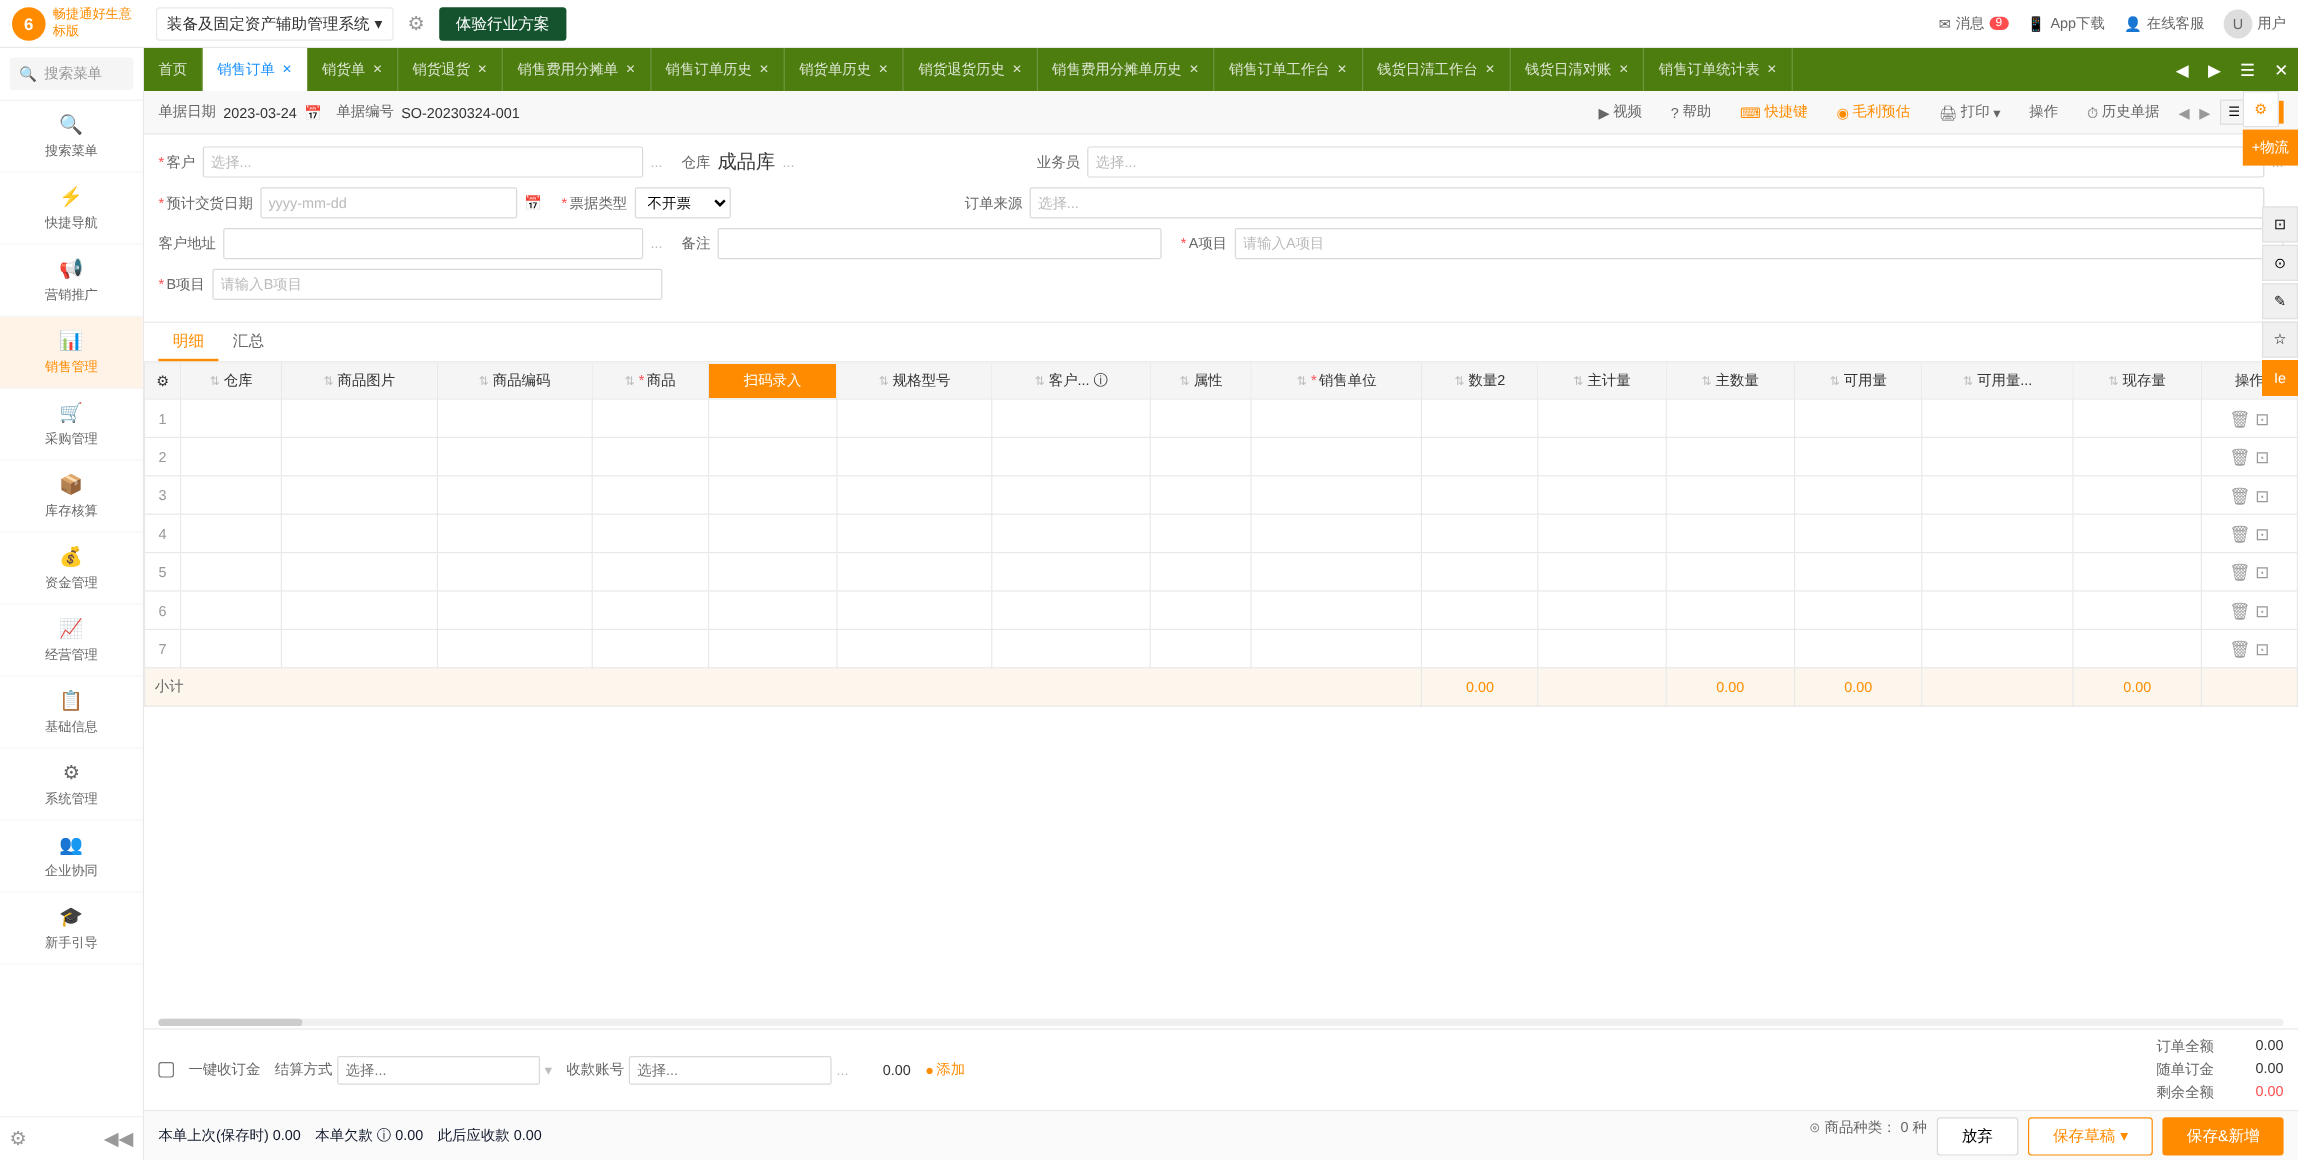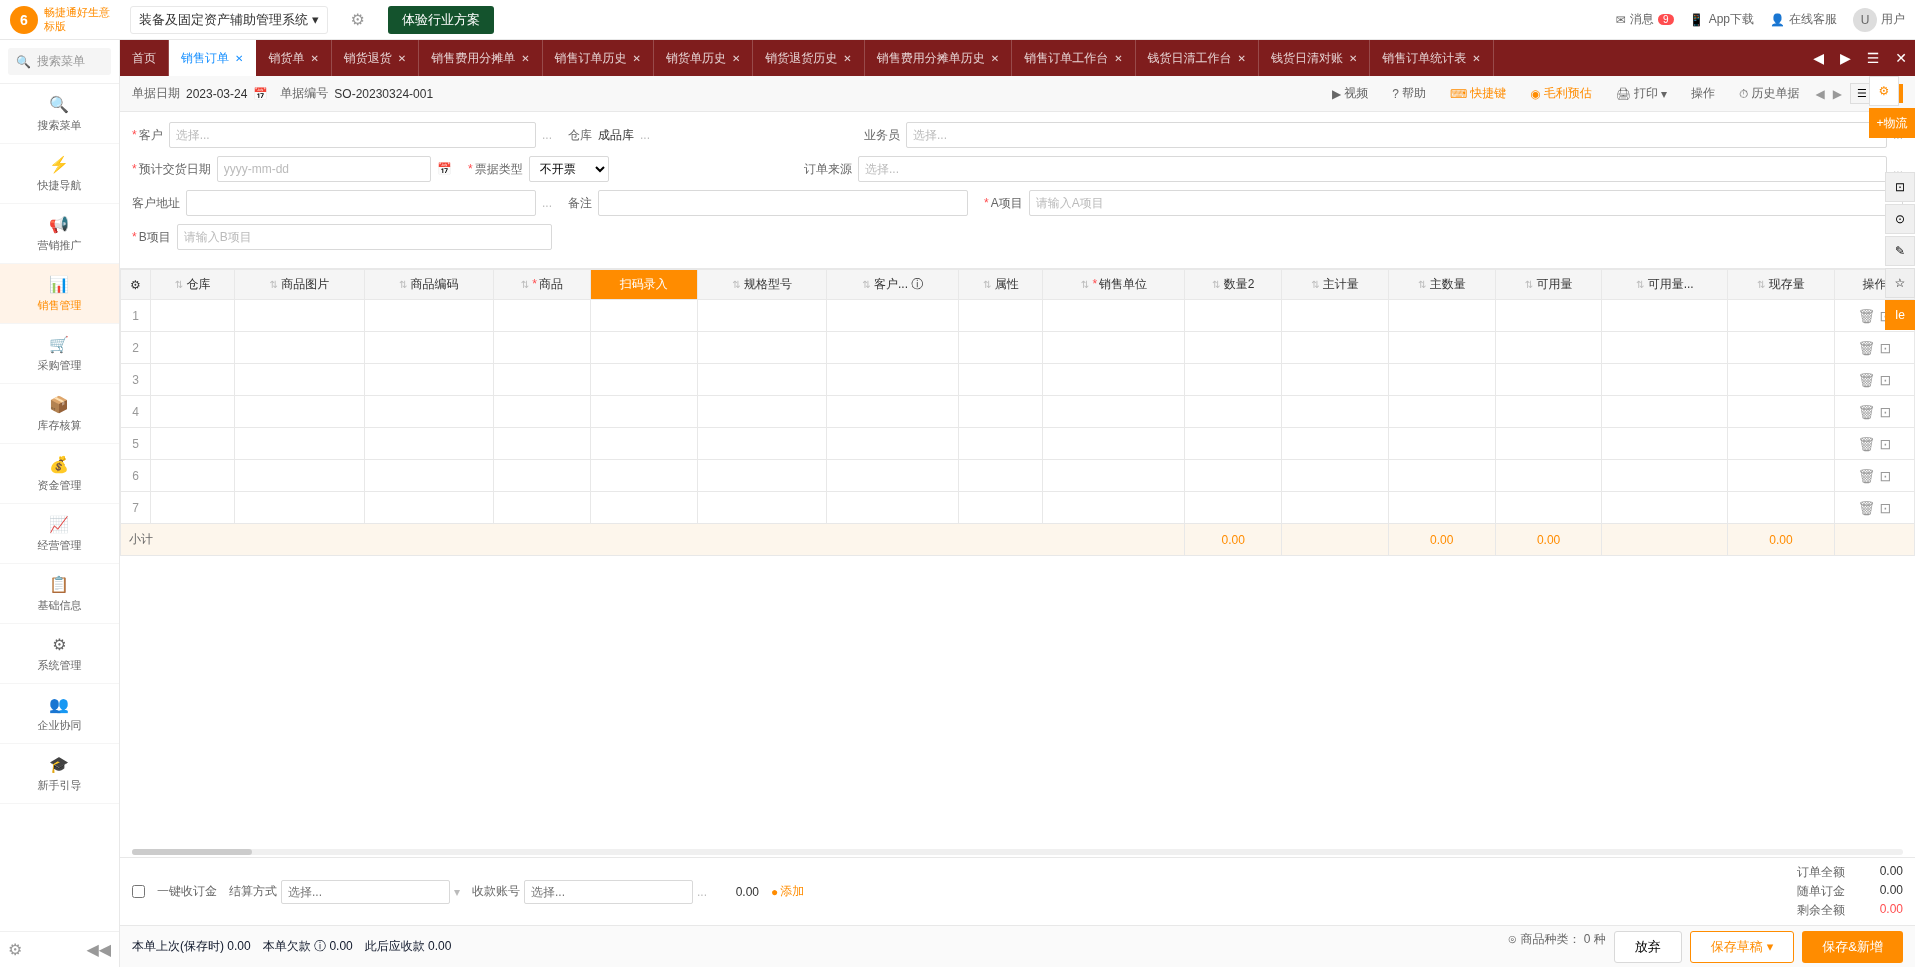--- a/index.html
+++ b/index.html
@@ -28,21 +28,21 @@
       background: #ff8c00;
       border-radius: 50%;
       display: flex; align-items: center; justify-content: center;
       color: #fff; font-size: 14px; font-weight: bold;
     }
     .logo-text { font-size: 11px; color: #ff8c00; line-height: 1.2; }
     .system-selector {
       flex: 1;
       display: flex;
       align-items: center;
-      gap: 23px;
+      gap: 12px;
     }
     .system-name {
       font-size: 13px;
       color: #333;
       padding: 4px 8px;
       border: 1px solid #e8e8e8;
       border-radius: 3px;
       display: flex; align-items: center; gap: 4px;
     }
     .industry-btn {
@@ -136,21 +136,21 @@
       margin-left: 120px;
       margin-top: 40px;
       height: calc(100vh - 40px);
       display: flex;
       flex-direction: column;
     }
 
     
     .tab-bar {
       height: 36px;
-      background: #7f1d1d;
+      background: #4d7c0f;
       display: flex;
       align-items: stretch;
       overflow: hidden;
       flex-shrink: 0;
     }
     .tab-item {
       display: flex;
       align-items: center;
       padding: 0 12px;
       color: rgba(255,255,255,0.8);
@@ -251,21 +251,21 @@
     .form-select {
       height: 26px;
       border: 1px solid #d9d9d9;
       border-radius: 2px;
       padding: 0 6px;
       font-size: 12px;
       background: #fff;
       min-width: 80px;
     }
     .field-dots { color: #bbb; cursor: pointer; }
-    .static-value { font-size: 12px; color: #333; }
+    .static-value { font-size: 16px; color: #333; }
 
     
     .detail-tabs {
       display: flex;
       padding: 0 12px;
       border-bottom: 1px solid #e8e8e8;
       flex-shrink: 0;
     }
     .detail-tab {
       padding: 6px 12px;
@@ -712,20 +712,24 @@
         </div>
       </div>
       <div class="form-row">
         <div class="form-field" style="max-width:420px;">
           <span class="form-label"><span class="required">*</span><span>B项目</span></span>
           <input class="form-input" placeholder="请输入B项目" style="">
         </div>
       </div>
     </div>
 
+    <div class="detail-tabs">
+      <div class="detail-tab active">明细</div>
+      <div class="detail-tab">汇总</div>
+    </div>
 
     <div class="table-container">
       <table>
         <thead>
           <tr>
             <th style="width:30px;">⚙</th>
             <th><span class="sort-icon">⇅</span> 仓库</th>
             <th><span class="sort-icon">⇅</span> 商品图片</th>
             <th><span class="sort-icon">⇅</span> 商品编码</th>
             <th><span class="sort-icon">⇅</span> <span class="required">*</span>商品</th>

